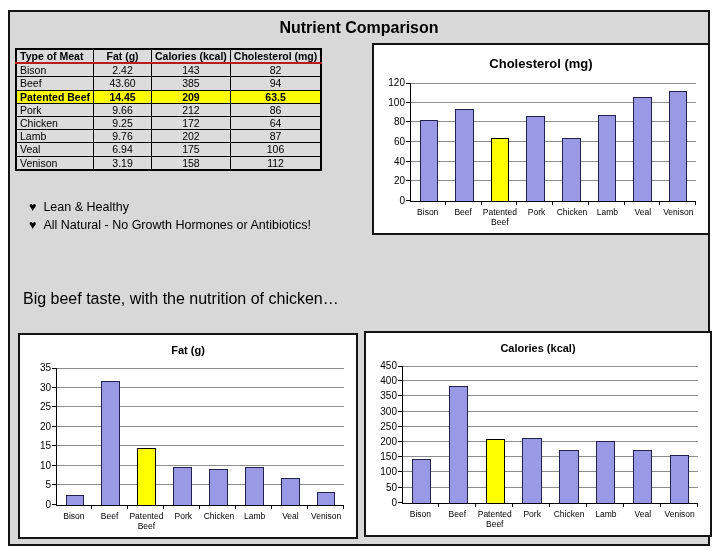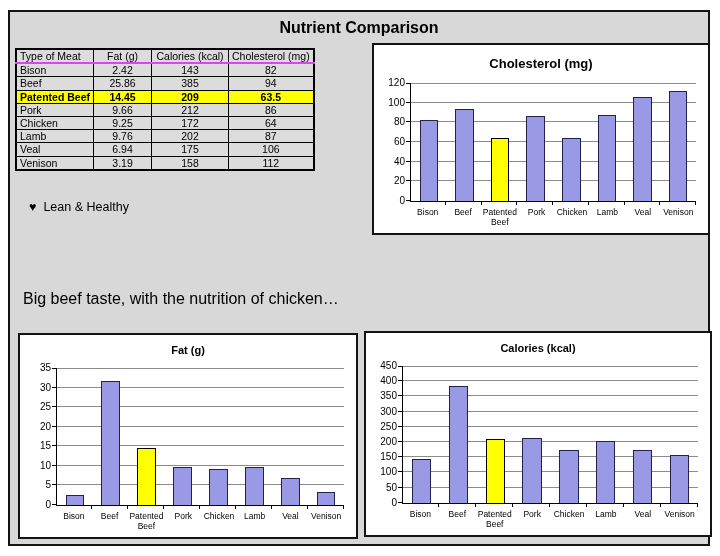--- a/index.html
+++ b/index.html
@@ -21,21 +21,21 @@
   
   table.meat {
     position:absolute; left:5px; top:36px;
     border-collapse:collapse; border:2px solid #000;
     background:#dcdcdc; font-size:10.5px; table-layout:fixed;
   }
   table.meat th, table.meat td {
     border:1px solid #000; padding:0 3px; height:12.2px;
     text-align:center; white-space:nowrap; overflow:hidden;
   }
-  table.meat th { font-weight:normal; border-bottom:2px solid #d946ef; }
+  table.meat th { font-weight:bold; border-bottom:2px solid #b91c1c; }
   table.meat th:first-child, table.meat td:first-child { text-align:left; }
   table.meat tr.highlight td { background:#ffff00; font-weight:bold; }
 
   
   .beef-text { position:absolute; left:13px; top:184px; font-size:12.5px; }
   .beef-heading { font-weight:bold; text-decoration:underline; margin-bottom:8px; }
   .bullet { margin:4px 6px; }
   .bullet .heart { margin-right:7px; }
   .tagline { position:absolute; left:13px; top:278px; font-size:16px; }
 
@@ -93,21 +93,21 @@
     </thead>
     <tbody id="table-body">
         <tr>
           <td>Bison</td>
           <td>2.42</td>
           <td>143</td>
           <td>82</td>
         </tr>
         <tr>
           <td>Beef</td>
-          <td>25.86</td>
+          <td>43.60</td>
           <td>385</td>
           <td>94</td>
         </tr>
         <tr class="highlight">
           <td>Patented Beef</td>
           <td>14.45</td>
           <td>209</td>
           <td>63.5</td>
         </tr>
         <tr>
@@ -139,20 +139,21 @@
           <td>3.19</td>
           <td>158</td>
           <td>112</td>
         </tr>
       </tbody>
   </table>
 
   <div class="beef-text">
     <div id="bullet-list">
         <div class="bullet"><span class="heart">♥</span><span>Lean &amp; Healthy</span></div>
+        <div class="bullet"><span class="heart">♥</span><span>All Natural - No Growth Hormones or Antibiotics!</span></div>
       </div>
   </div>
 
   <div class="tagline">Big beef taste, with the nutrition of chicken…</div>
 
   <div class="chart" id="chart-0">
     <div class="chart-title">Cholesterol (mg)</div>
     <div class="chart-body">
         <div class="plot">
           <div class="ytick" style="bottom: 0%;"></div>

